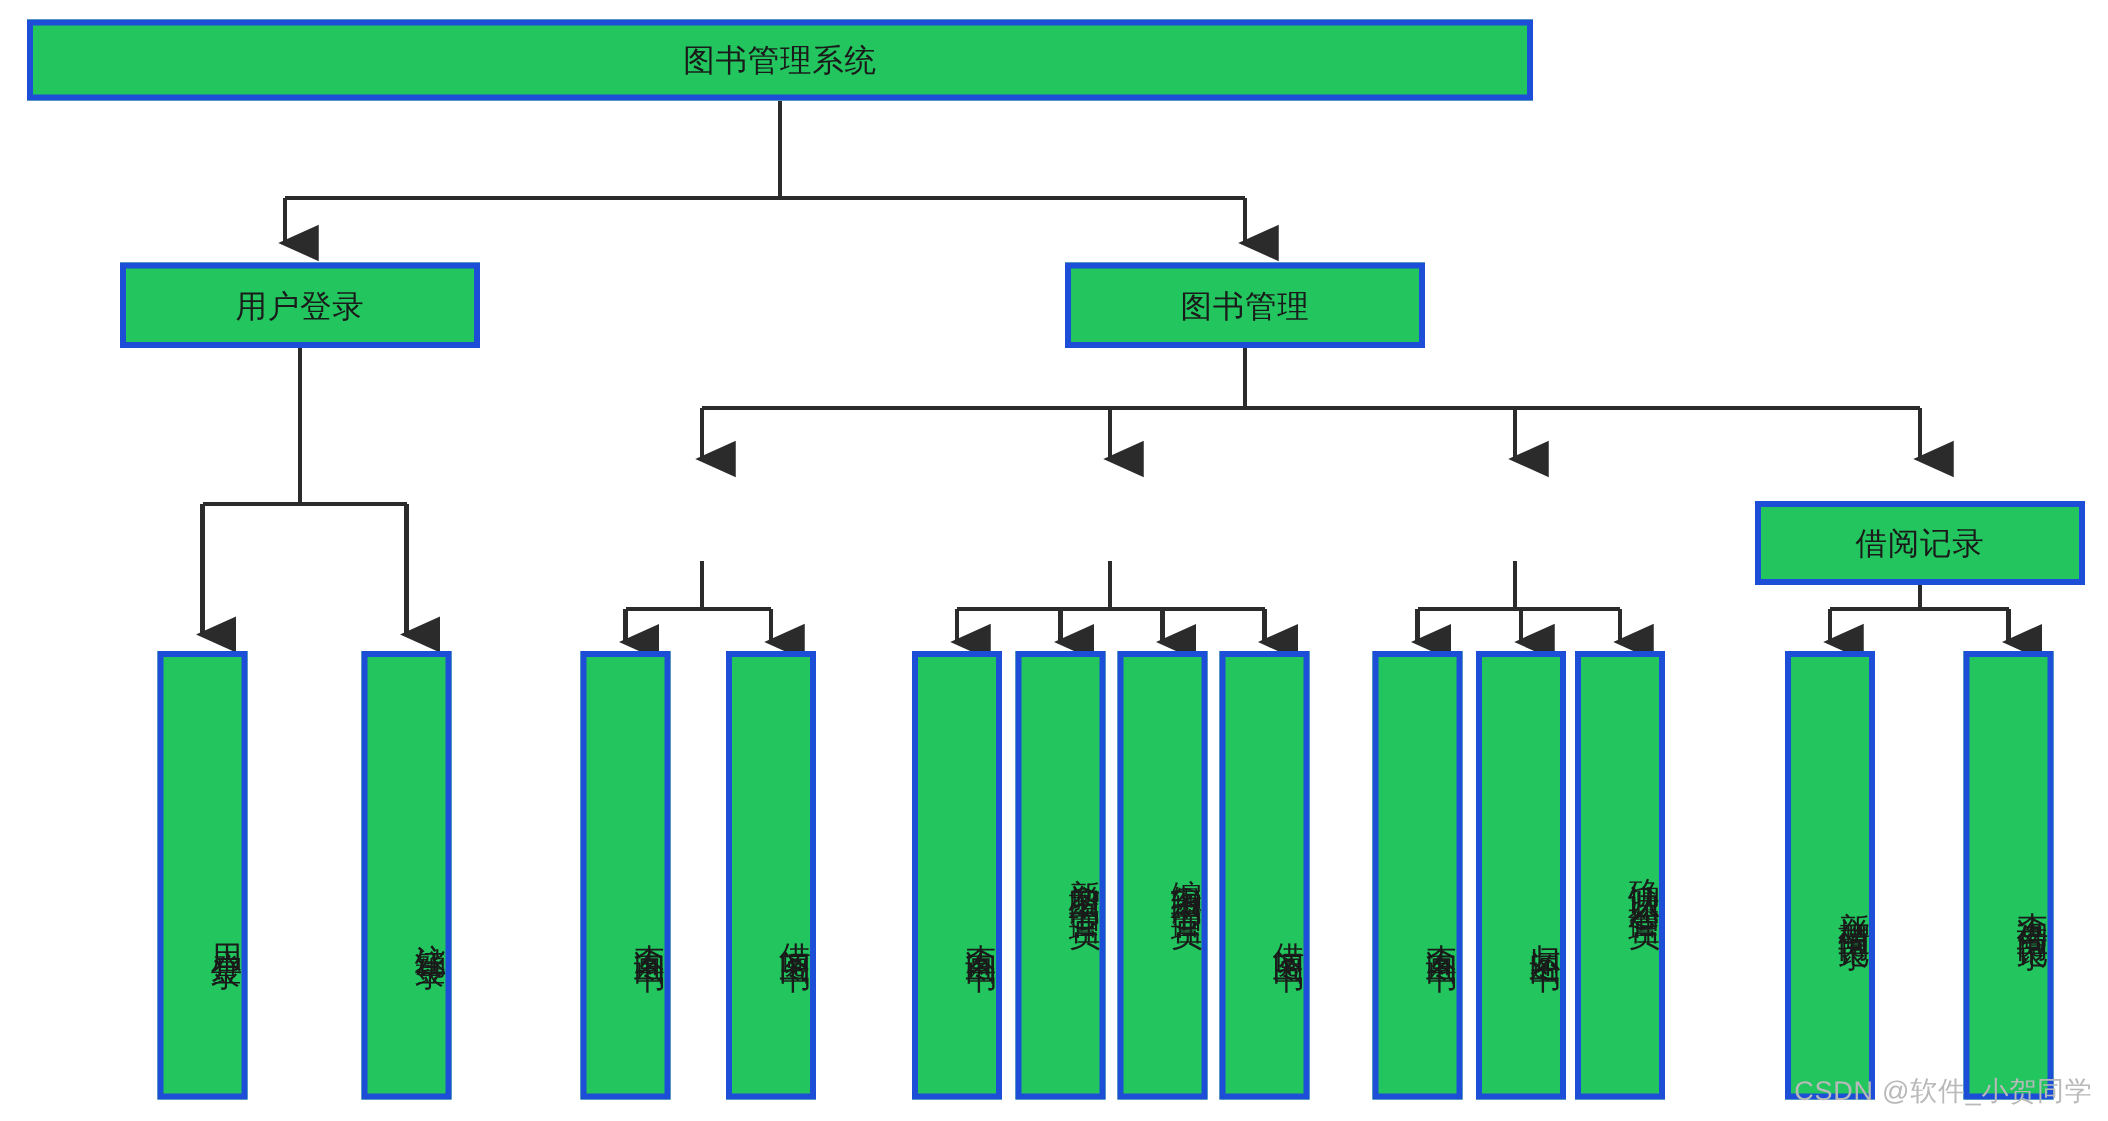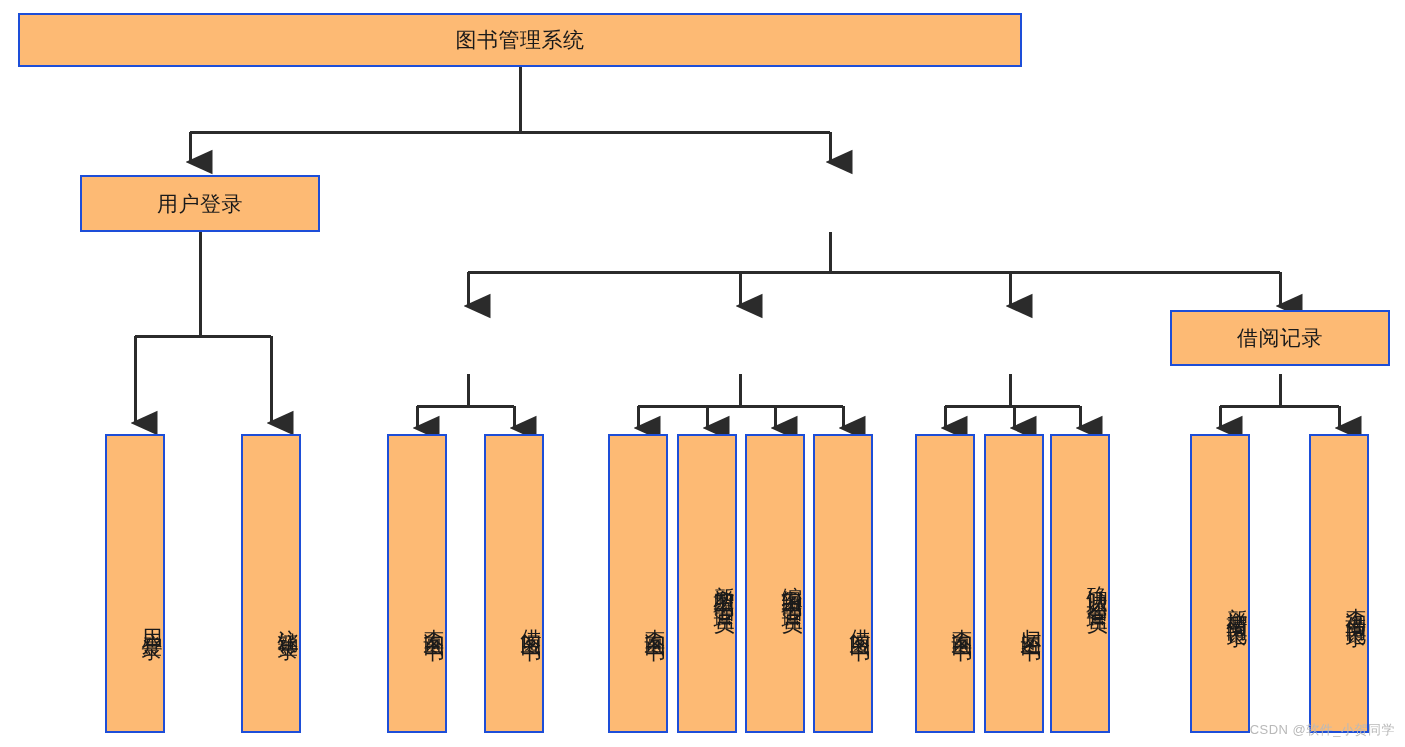--- a/index.html
+++ b/index.html
@@ -21,22 +21,22 @@
     position: absolute;
     left: 0;
     top: 0;
     width: 1405px;
     height: 747px;
     pointer-events: none;
   }
   .node {
     position: absolute;
     box-sizing: border-box;
-    background: #fdba74;
-    border: 2px solid #1d4ed8;
+    background: #22c55e;
+    border: 4px solid #1d4ed8;
     display: flex;
     align-items: center;
     justify-content: center;
     color: #1a1a1a;
   }
   .node.horiz {
     font-size: 21px;
     letter-spacing: 0.5px;
     white-space: nowrap;
   }
@@ -52,21 +52,21 @@
   .node.vert .vlabel {
     writing-mode: vertical-rl;
     text-orientation: upright;
     letter-spacing: 4px;
     line-height: 1;
   }
   .watermark {
     position: absolute;
     right: 10px;
     bottom: 8px;
-    font-size: 13px;
+    font-size: 18px;
     color: #b9b9b9;
     white-space: nowrap;
     letter-spacing: 0.5px;
   }
 </style>
 </head>
 <body>
 
 <div id="canvas">
 
@@ -123,22 +123,25 @@
     </g>
   </svg>
 
   <div class="node horiz" style="left:18px; top:13px; width:1004px; height:54px;">
     <span>图书管理系统</span>
   </div>
 
   <div class="node horiz" style="left:80px; top:175px; width:240px; height:57px;">
     <span>用户登录</span>
   </div>
+  <div class="node horiz" style="left:710px; top:175px; width:240px; height:57px;">
+    <span>图书管理</span>
+  </div>
 
-  <div class="node horiz" style="left:1170px; top:310px; width:220px; height:56px;">
+  <div class="node horiz" style="left:1170px; top:334px; width:220px; height:56px;">
     <span>借阅记录</span>
   </div>
 
   <div class="node vert" style="left:105px; top:434px; width:60px; height:299px; padding-top:72px;">
     <span class="vlabel">用户登录</span>
   </div>
   <div class="node vert" style="left:241px; top:434px; width:60px; height:299px; padding-top:72px;">
     <span class="vlabel">注销登录</span>
   </div>
 

